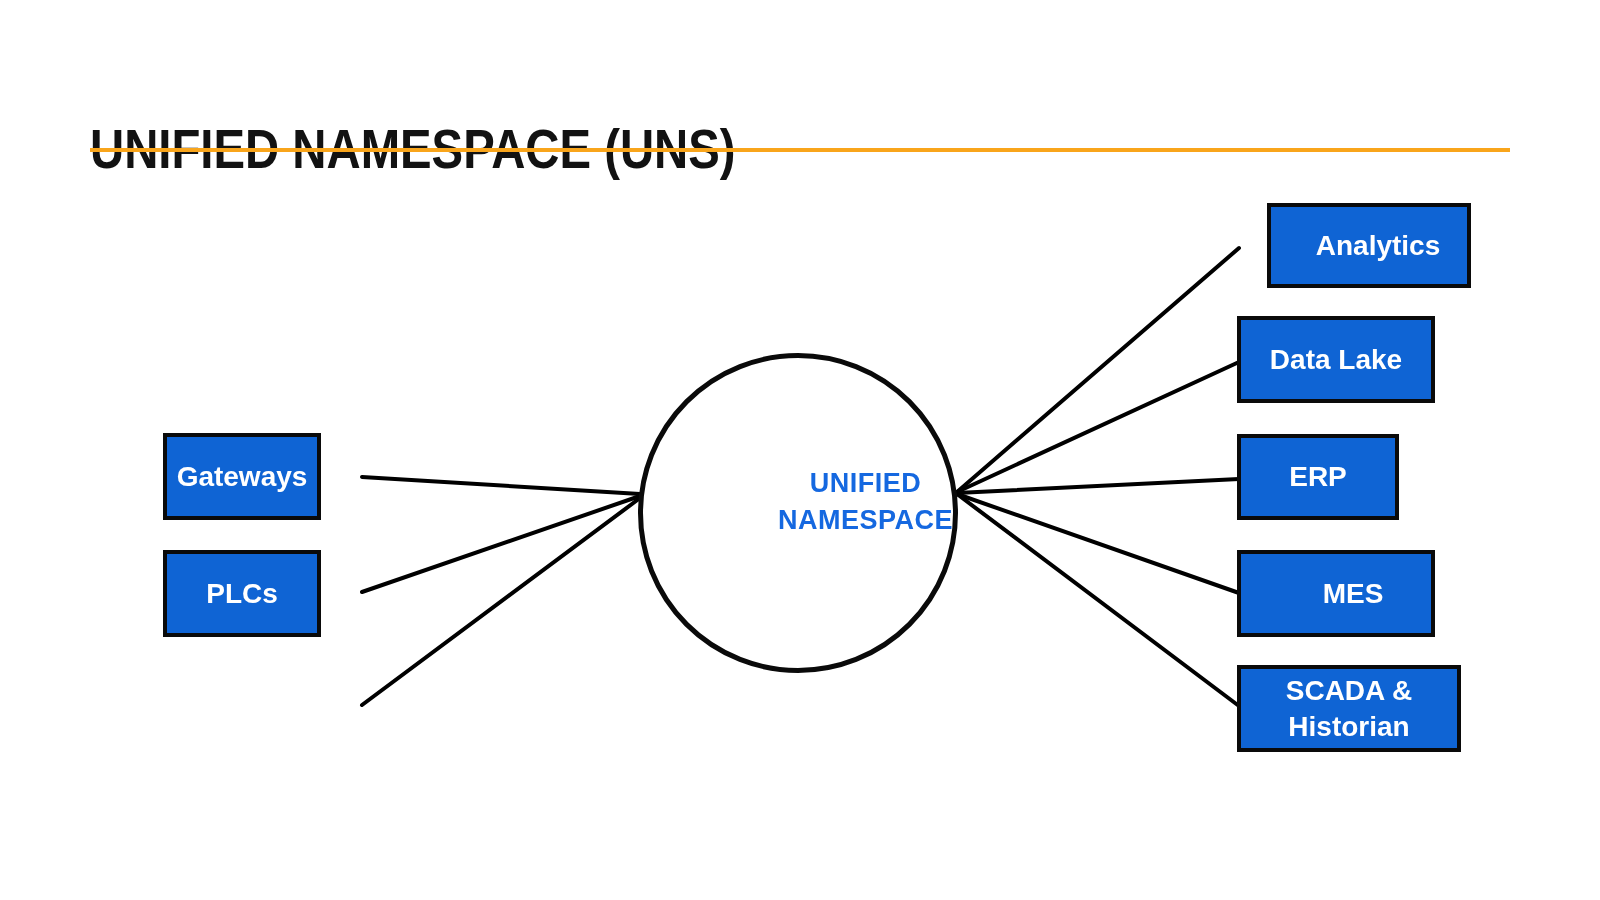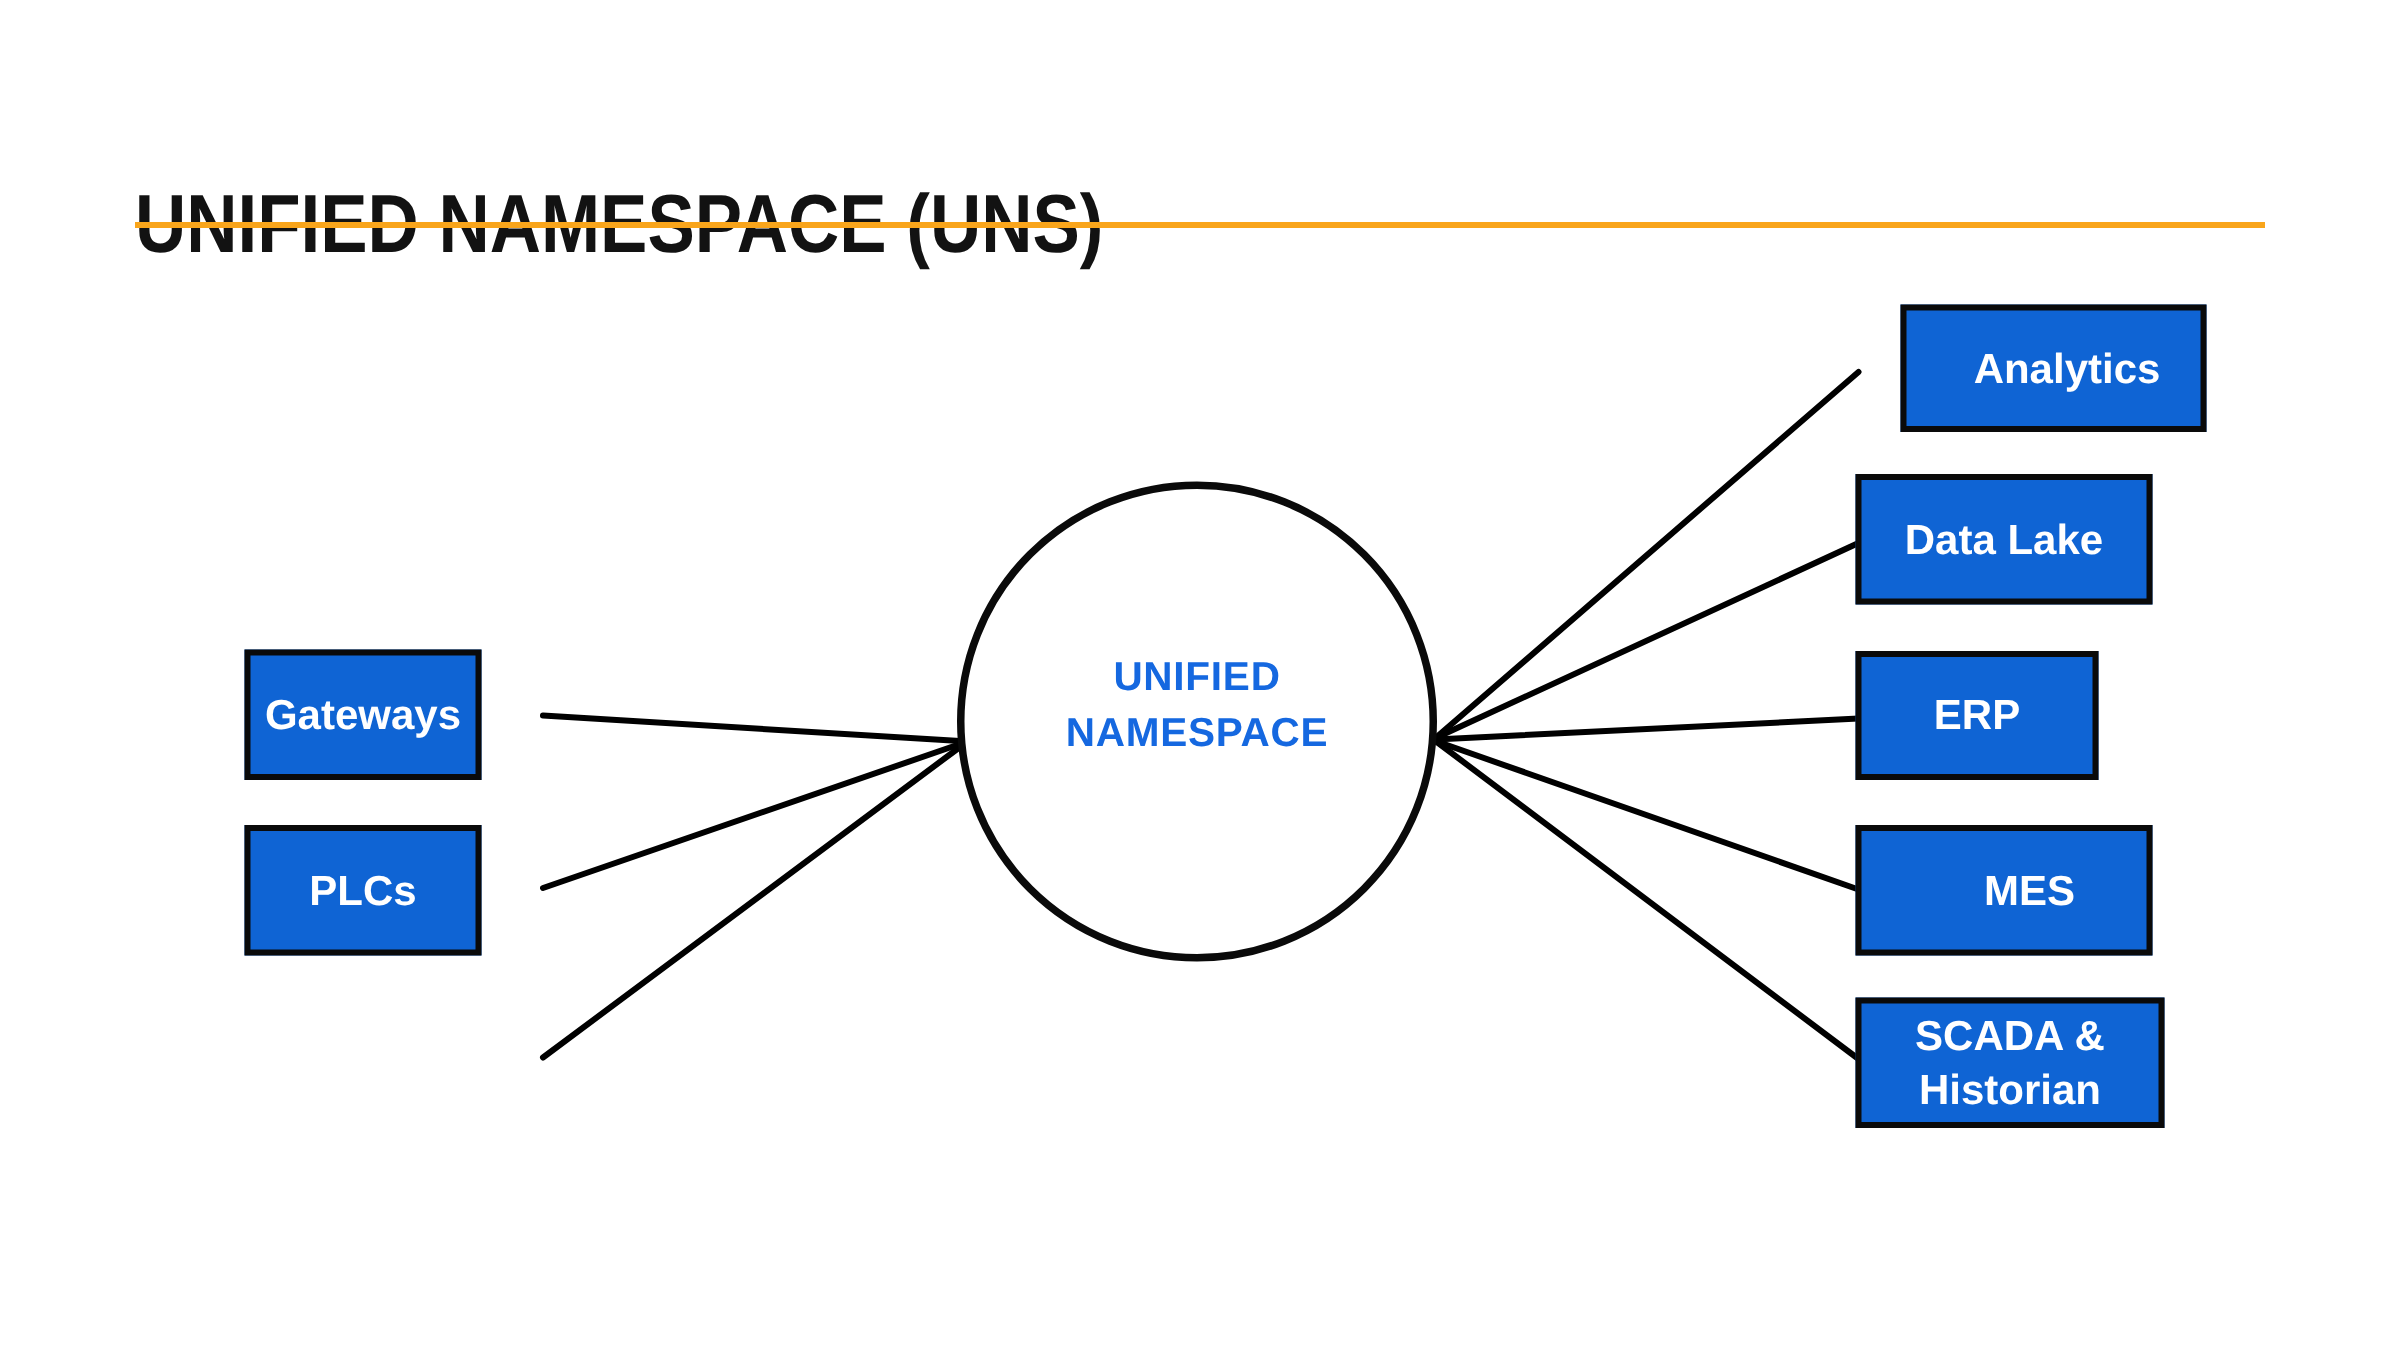--- a/index.html
+++ b/index.html
@@ -69,34 +69,34 @@
   }
   
   .src-0 { left: 163px; top: 433px; }
   .src-1 { left: 163px; top: 550px; }
   .src-2 { left: 163px; top: 664px; }
   
   .tgt-0 { left: 1267px; top: 203px; width: 204px; height: 85px; padding-left: 32px; }
   .tgt-1 { left: 1237px; top: 316px; width: 198px; }
   .tgt-2 { left: 1237px; top: 434px; width: 162px; height: 86px; }
   .tgt-3 { left: 1237px; top: 550px; width: 198px; padding-left: 48px; }
-  .tgt-4 { left: 1237px; top: 665px; width: 206px; }
+  .tgt-4 { left: 1237px; top: 665px; width: 224px; }
   .uns-circle {
     position: absolute;
     left: 638px;
-    top: 321px;
+    top: 353px;
     width: 320px;
     height: 320px;
     box-sizing: border-box;
     border-radius: 50%;
     background: var(--circle-fill, #ffffff);
     border: 5px solid var(--circle-border, #0A0A0A);
     display: flex;
     align-items: center;
-    justify-content: center;
+    justify-content: flex-end;
   }
   .uns-circle-label {
     color: var(--center-text, #1568E0);
     font-size: 27px;
     font-weight: 700;
     line-height: 37px;
     letter-spacing: 0.5px;
     text-align: center;
     white-space: pre-line;
     margin-top: -22px;

